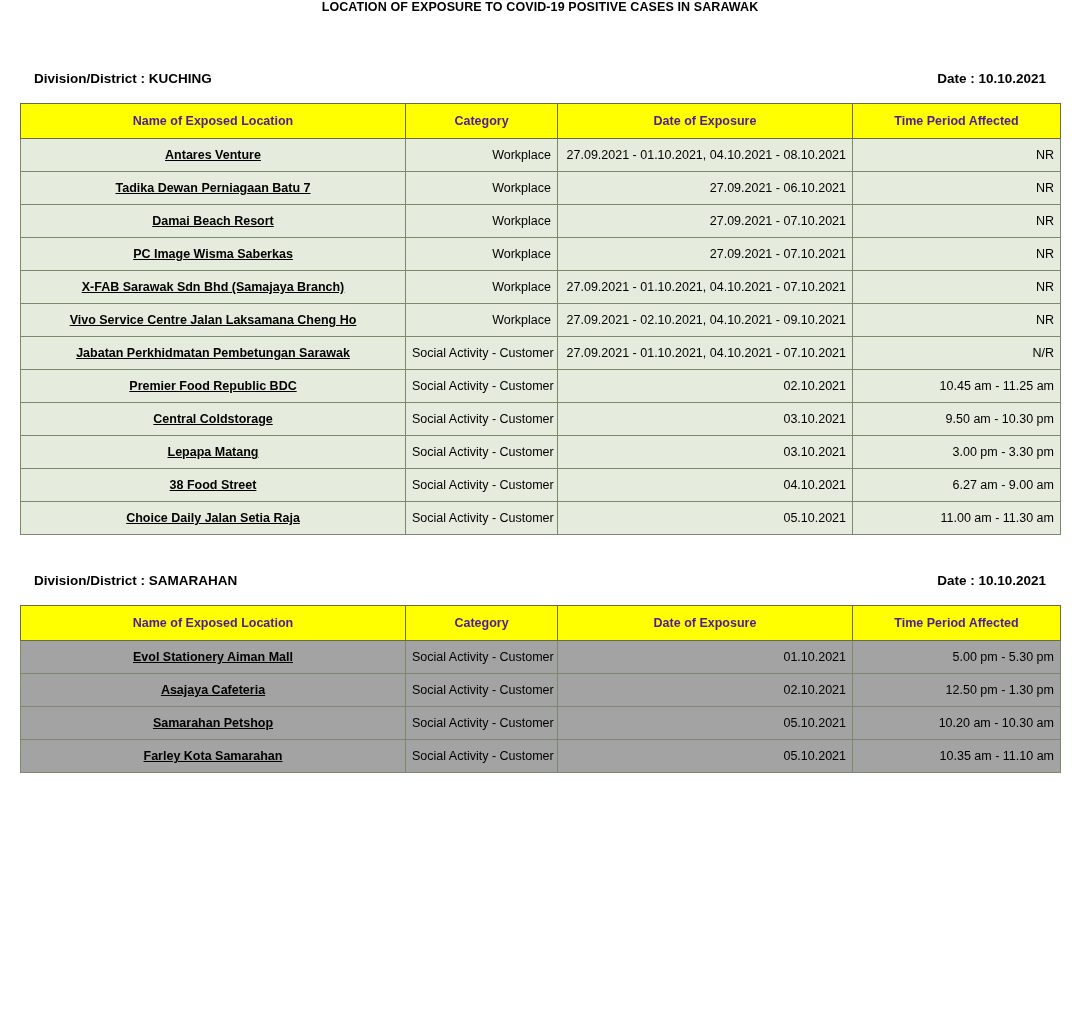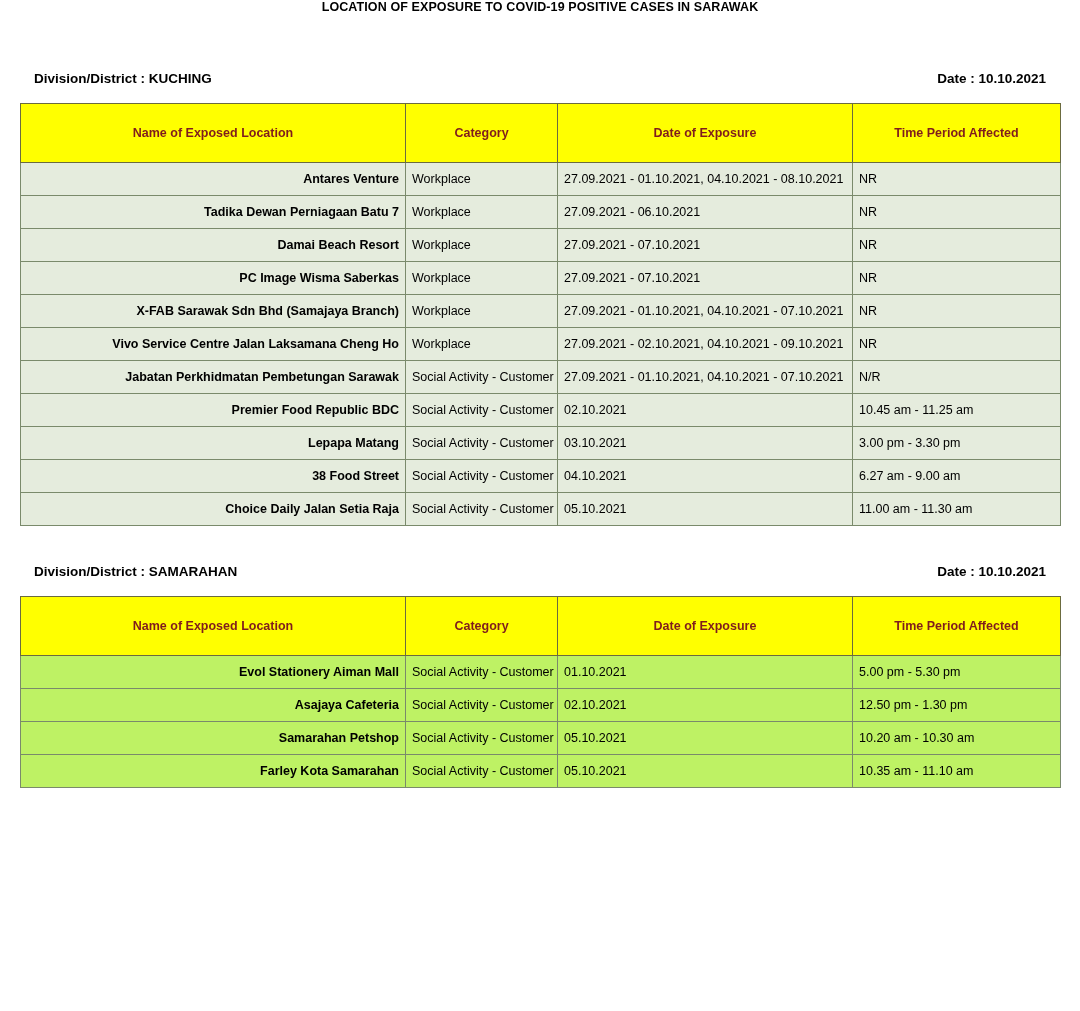--- a/index.html
+++ b/index.html
@@ -61,46 +61,47 @@
   table.exposure col.c-date { width: 295px; }
   table.exposure col.c-time { width: 208px; }
 
   table.exposure th {
     background: #ffff00;
     border: 1.3px solid #6b6b3f;
     font-size: 12.5px;
     font-weight: bold;
     text-align: center;
     height: 26px;
-    padding: 16px 4px;
-    color: #7f1d1d;
+    padding: 4px 4px;
+    color: #4c1d95;
   }
   table.exposure td {
     border: 1.1px solid #7a8a6b;
     font-size: 12.5px;
     height: 28px;
     padding: 2px 6px;
     color: #000;
     white-space: nowrap;
     overflow: hidden;
   }
   td.cell-name {
+    text-align: center;
+    font-weight: bold;
+    padding-left: 8px;
+    text-decoration: underline;
+  }
+  td.cell-cat, td.cell-date, td.cell-time {
     text-align: right;
-    font-weight: bold;
-    padding-left: 8px;
-  }
-  td.cell-cat, td.cell-date, td.cell-time {
-    text-align: left;
     font-weight: normal;
   }
 
   
   .theme-green td { background: #e5ecdd; }
   .theme-green td { border-color: #78876a; }
-  .theme-pink  td { background: #bef264; margin-top: 12px; }
+  .theme-pink  td { background: #a3a3a3; margin-top: 12px; }
   .theme-pink  td { border-color: #8a7a8a; }
 
   
   .footer {
     position: absolute;
     left: 0;
     right: 0;
     top: 1020px;
     text-align: center;
     font-size: 15px;
@@ -180,20 +181,26 @@
         <td class="cell-date">27.09.2021 - 01.10.2021, 04.10.2021 - 07.10.2021</td>
         <td class="cell-time">N/R</td>
       </tr>
       <tr>
         <td class="cell-name">Premier Food Republic BDC</td>
         <td class="cell-cat">Social Activity - Customer</td>
         <td class="cell-date">02.10.2021</td>
         <td class="cell-time">10.45 am - 11.25 am</td>
       </tr>
       <tr>
+        <td class="cell-name">Central Coldstorage</td>
+        <td class="cell-cat">Social Activity - Customer</td>
+        <td class="cell-date">03.10.2021</td>
+        <td class="cell-time">9.50 am - 10.30 pm</td>
+      </tr>
+      <tr>
         <td class="cell-name">Lepapa Matang</td>
         <td class="cell-cat">Social Activity - Customer</td>
         <td class="cell-date">03.10.2021</td>
         <td class="cell-time">3.00 pm - 3.30 pm</td>
       </tr>
       <tr>
         <td class="cell-name">38 Food Street</td>
         <td class="cell-cat">Social Activity - Customer</td>
         <td class="cell-date">04.10.2021</td>
         <td class="cell-time">6.27 am - 9.00 am</td>

